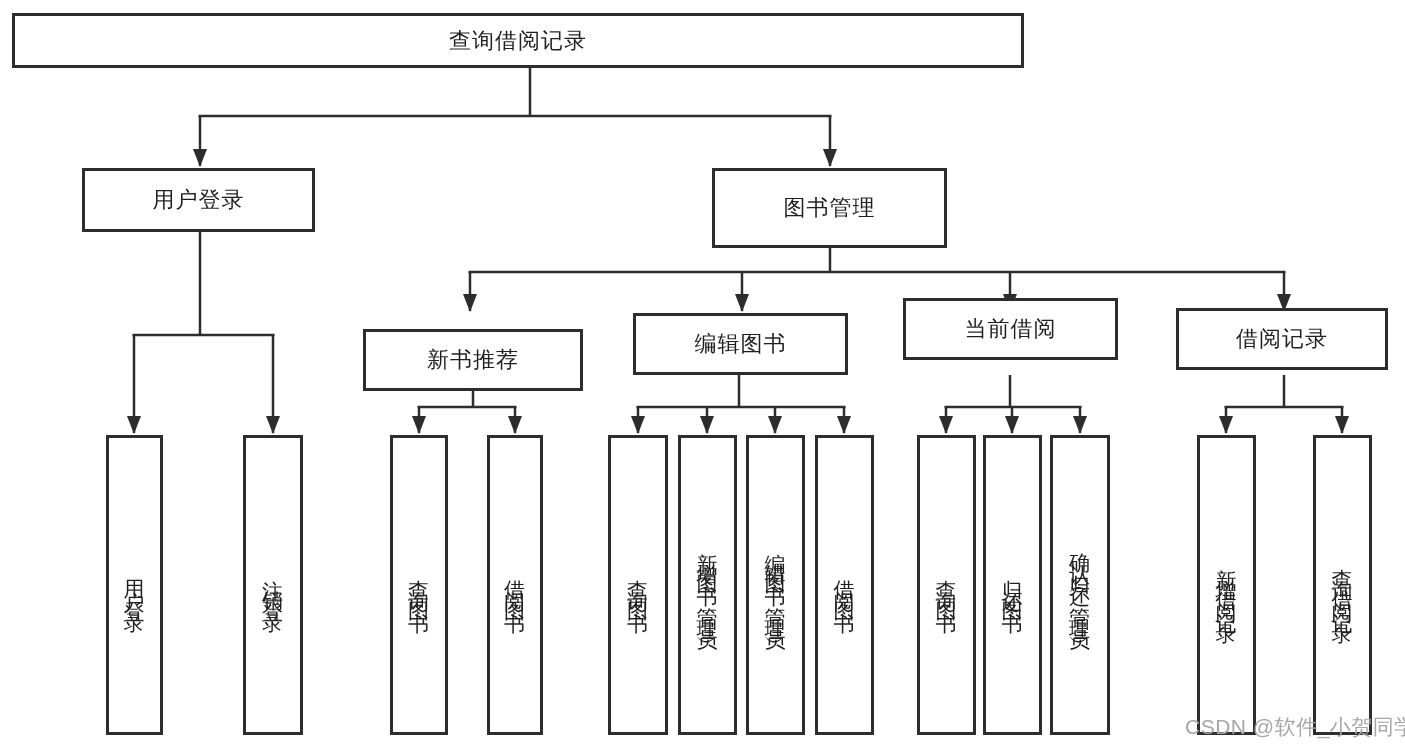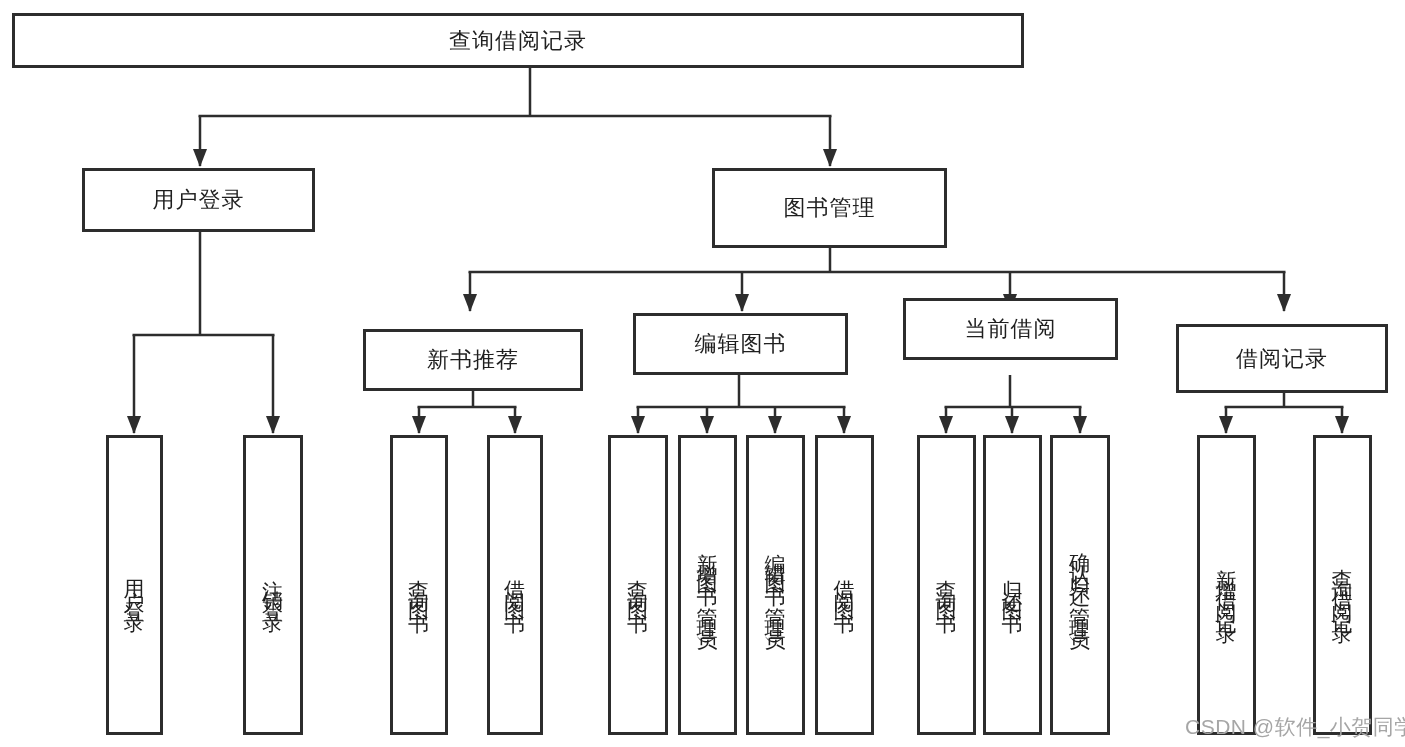--- a/index.html
+++ b/index.html
@@ -117,21 +117,21 @@
 
   <div class="box" style="left:363px;top:329px;width:220px;height:62px">
     <span class="hlabel">新书推荐</span>
   </div>
   <div class="box" style="left:633px;top:313px;width:215px;height:62px">
     <span class="hlabel">编辑图书</span>
   </div>
   <div class="box" style="left:903px;top:298px;width:215px;height:62px">
     <span class="hlabel">当前借阅</span>
   </div>
-  <div class="box" style="left:1176px;top:324px;width:212px;height:69px">
+  <div class="box" style="left:1176px;top:308px;width:212px;height:62px">
     <span class="hlabel">借阅记录</span>
   </div>
 
   <div class="box" style="left:106px;top:435px;width:57px;height:300px">
     <span class="vlabel">用户登录</span>
   </div>
   <div class="box" style="left:243px;top:435px;width:60px;height:300px">
     <span class="vlabel">注销登录</span>
   </div>
 

